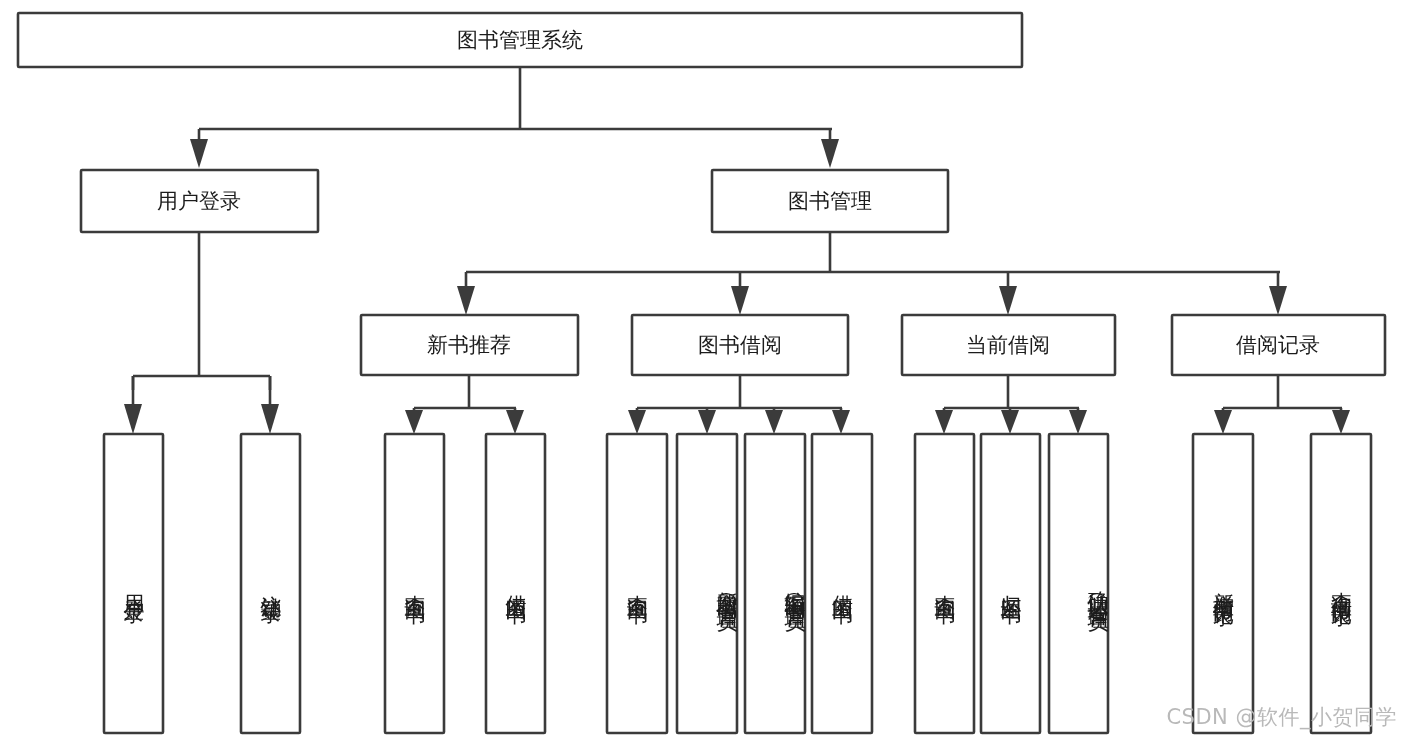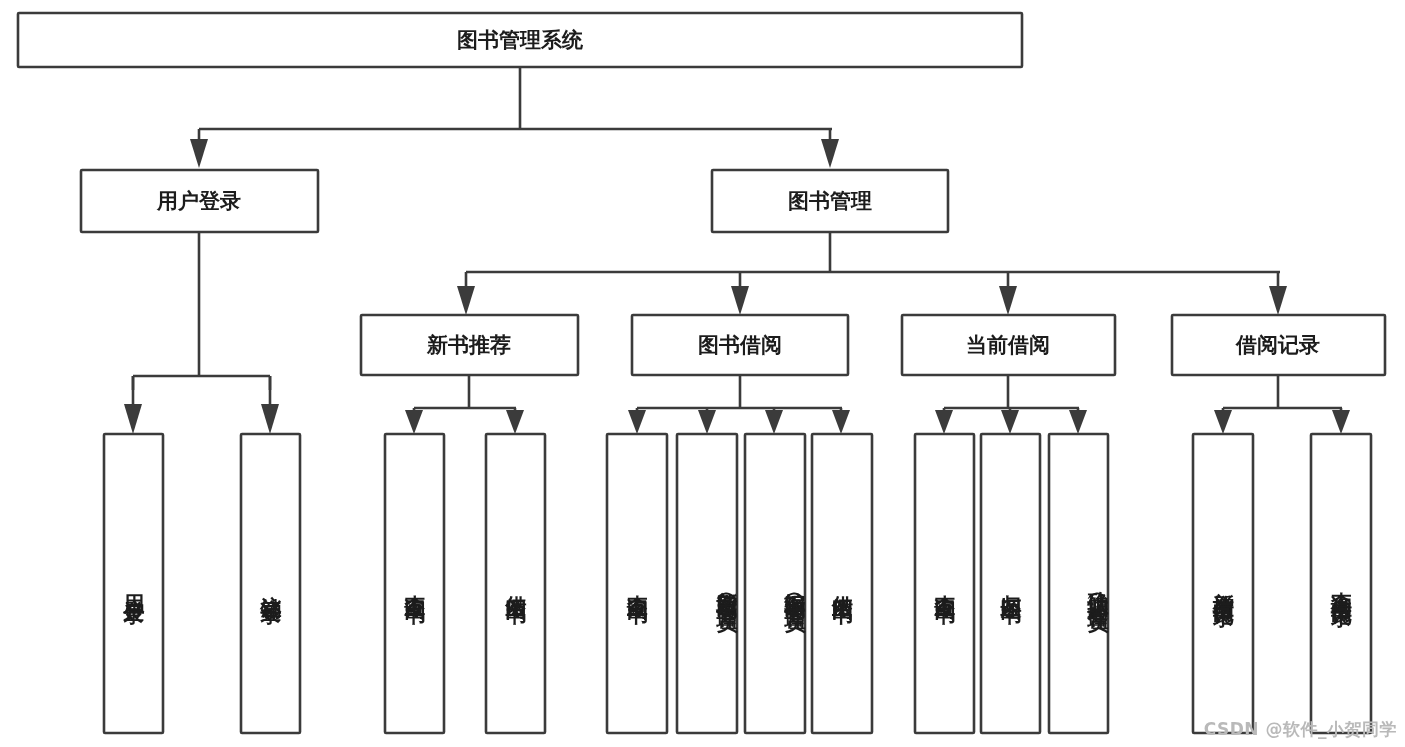--- a/index.html
+++ b/index.html
@@ -11,21 +11,20 @@
     width: 1405px;
     height: 747px;
     font-family: "DejaVu Sans", "Liberation Sans", sans-serif;
     overflow: hidden;
     position: relative;
   }
   #diagram-root {
     position: relative;
     width: 1405px;
     height: 747px;
-    font-weight: bold;
   }
   svg#tree-svg {
     position: absolute;
     left: 0;
     top: 0;
     width: 1405px;
     height: 747px;
     display: block;
   }
   .node-box {
@@ -61,23 +60,23 @@
     letter-spacing: 3px;
     display: flex;
     align-items: center;
     justify-content: center;
     white-space: nowrap;
     pointer-events: none;
   }
   #watermark {
     position: absolute;
     right: 8px;
-    bottom: 6px;
-    font-family: "DejaVu Sans", "Liberation Sans", sans-serif;
-    font-size: 17px;
+    bottom: 16px;
+    font-family: "DejaVu Sans", "Liberation Sans", sans-serif;
+    font-size: 21px;
     color: #b9b9b9;
     white-space: nowrap;
     letter-spacing: 0.5px;
   }
 </style>
 </head>
 <body>
 
 <div id="diagram-root">
 

